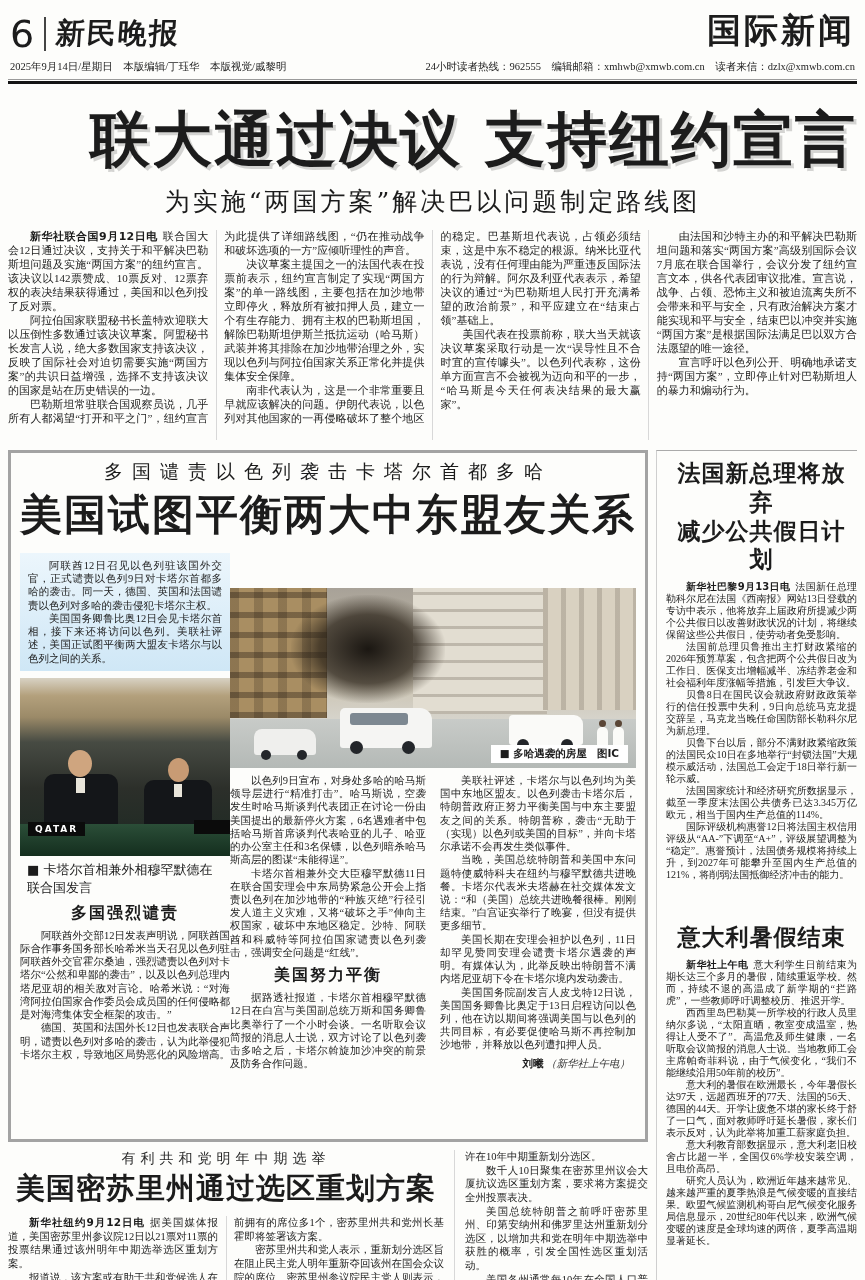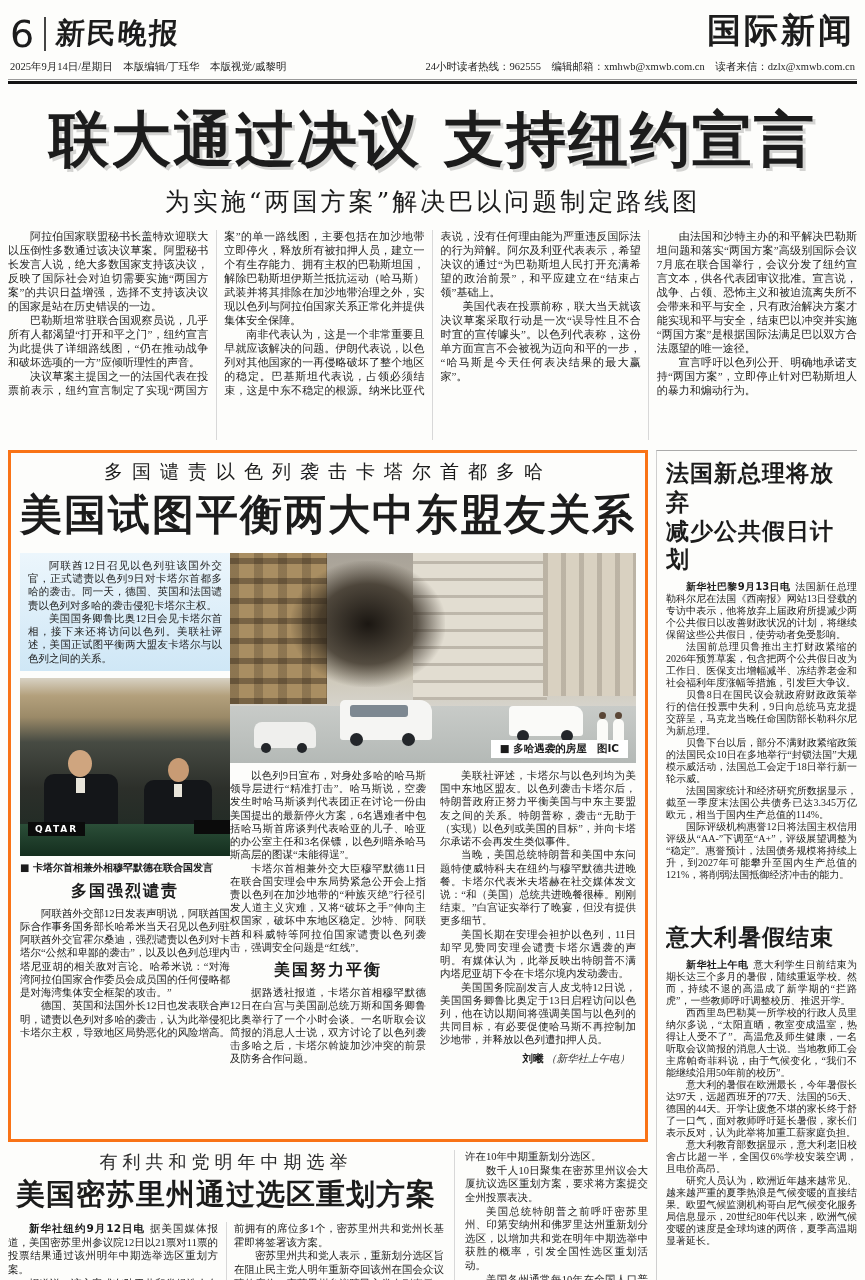--- a/index.html
+++ b/index.html
@@ -11,59 +11,59 @@
   .pagenum{font-family:"DejaVu Sans",sans-serif;font-size:38px;line-height:1;font-weight:400;}
   .vrule{display:inline-block;width:2px;height:34px;background:#444;}
   .masthead{font-family:"DejaVu Serif",serif;font-weight:bold;font-size:29px;letter-spacing:2px;transform:skewX(-4deg);}
   .section-title{font-family:"DejaVu Sans",sans-serif;font-weight:900;font-size:34px;letter-spacing:3px;}
   .dateline-row{display:flex;justify-content:space-between;font-size:10.5px;color:#222;padding:6px 2px 5px;}
   .dateline-row span{white-space:nowrap;}
   .rule-thin{height:1px;background:#9a9a9a;}
   .rule-thick{height:3px;background:#141414;margin-top:1px;}
   
   h1.lead-h{font-family:"DejaVu Sans",sans-serif;font-weight:900;font-size:60px;letter-spacing:2px;
-            text-align:center;margin:16px 0 4px;text-shadow:3px 3px 0 rgba(0,0,0,.16);}
+            text-align:right;margin:16px 0 4px;text-shadow:3px 3px 0 rgba(0,0,0,.16);}
   .lead-sub{font-size:25px;letter-spacing:3px;text-align:center;margin:2px 0 12px;font-family:"DejaVu Serif",serif;}
   .lead-body{column-count:4;column-gap:16px;column-rule:1px solid #d8d8d8;height:210px;overflow:hidden;
              font-size:11px;line-height:1.27;text-align:justify;}
   .para{margin:0;text-indent:2em;}
   .no-indent{text-indent:0;}
   .dl{font-family:"DejaVu Sans",sans-serif;font-weight:bold;margin-right:5px;}
   
   .middle{display:flex;margin-top:10px;}
   .left-region{width:640px;flex:none;}
   .sidebar{flex:1;margin-left:8px;padding:6px 0 0 9px;border-left:1px solid #cfcfcf;border-top:1px solid #aaa;overflow:hidden;}
   
-  .qatar-box{border:3px solid #f97316;padding:4px 9px 6px;height:692px;box-sizing:border-box;overflow:hidden;}
+  .qatar-box{border:3px solid #a3a3a3;padding:4px 9px 6px;height:692px;box-sizing:border-box;overflow:hidden;}
   .kicker{font-size:19px;letter-spacing:9px;text-align:center;margin:2px 0 0;}
   h2.qatar-h{font-family:"DejaVu Serif",serif;font-weight:900;font-size:42px;letter-spacing:2px;text-align:center;margin:2px 0 10px;}
   .box-body{display:flex;height:576px;overflow:hidden;}
   .box-left{width:210px;flex:none;}
   .intro{background:linear-gradient(180deg,#ecf6fc 0%,#cfe7f6 100%);padding:6px 8px;font-size:11px;line-height:1.5;text-align:justify;margin-bottom:7px;}
-  .caption{font-family:"DejaVu Sans",sans-serif;font-weight:bold;font-size:10px;margin:5px 0 3px;}
+  .caption{font-family:"DejaVu Sans",sans-serif;font-weight:normal;font-size:13px;margin:5px 7px 3px;}
   h3.subh{font-family:"DejaVu Sans",sans-serif;font-weight:bold;font-size:16px;text-align:center;margin:6px 0 5px;letter-spacing:2px;}
   .box-left .para,.bcol .para{font-size:10.5px;line-height:1.26;text-align:justify;}
   .box-right{flex:1;display:flex;flex-direction:column;min-width:0;}
   .box-cols{flex:1;display:flex;gap:14px;overflow:hidden;margin-top:6px;}
   .bcol{flex:1;min-width:0;}
   .byline{text-align:right;font-size:10.5px;margin-top:5px;padding-right:6px;}
   .byline b{font-family:"DejaVu Sans",sans-serif;}
   .byline i{font-style:italic;color:#333;}
   
   .photo1{position:relative;height:178px;overflow:hidden;
     background:linear-gradient(180deg,#d8d2c4 0%,#b3a07c 10%,#9b8a68 22%,#474b43 36%,#2c2f2a 62%,#1b2922 100%);}
   .p1-head{position:absolute;border-radius:50%;background:#c89b74;}
   .p1-suit{position:absolute;background:#141619;border-radius:10px 10px 0 0;}
   .p1-shirt{position:absolute;background:#e9e5da;}
   .p1-desk{position:absolute;bottom:0;left:0;width:100%;height:32px;background:linear-gradient(180deg,#2b4e38,#142e1e);}
   .p1-plate{position:absolute;bottom:20px;left:8px;background:#0b0b0b;color:#fff;
             font-family:"DejaVu Sans",sans-serif;font-weight:bold;font-size:9px;letter-spacing:2px;padding:2px 7px;}
   .p1-plate2{position:absolute;bottom:22px;right:-6px;width:42px;height:14px;background:#0b0b0b;}
-  .photo2{position:relative;height:210px;overflow:hidden;
-    background:linear-gradient(180deg,#a8a298 0%,#bab3a3 30%,#ccc5b4 55%,#d7d5ce 75%,#c7cbc8 100%);}
+  .photo2{position:relative;height:180px;overflow:hidden;
+    background:linear-gradient(180deg,#a8a298 0%,#bab3a3 30%,#ccc5b4 55%,#d7d5ce 75%,#c7cbc8 100%);margin-top:35px;}
   .p2-bldg-left{position:absolute;left:0;top:0;width:24%;height:72%;background:#a98e62;
     background-image:repeating-linear-gradient(0deg,rgba(40,30,20,.38) 0 6px,transparent 6px 20px),
                      repeating-linear-gradient(90deg,rgba(40,30,20,.22) 0 9px,transparent 9px 24px);}
   .p2-blast{position:absolute;left:15%;top:4%;width:38%;height:60%;
     background:radial-gradient(ellipse at center,rgba(18,14,10,.95) 0%,rgba(44,36,26,.75) 45%,rgba(44,36,26,0) 72%);}
   .p2-bldg-mid{position:absolute;left:45%;top:0;width:33%;height:70%;background:#e2ddd1;
     background-image:repeating-linear-gradient(0deg,rgba(95,85,72,.28) 0 3px,transparent 3px 17px);}
   .p2-bldg-right{position:absolute;right:0;top:0;width:23%;height:68%;background:#d9d1c1;
     background-image:repeating-linear-gradient(90deg,rgba(70,60,50,.2) 0 5px,transparent 5px 18px);}
   .p2-road{position:absolute;bottom:0;left:0;width:100%;height:27%;background:linear-gradient(180deg,#c8cbc8,#b4b9b6);}
@@ -75,27 +75,27 @@
   .p2-truck{position:absolute;bottom:13%;right:13%;width:74px;height:30px;background:#fafaf8;border-radius:4px 9px 3px 3px;}
   .p2-truck::after{content:"";position:absolute;bottom:-6px;left:8px;width:12px;height:12px;border-radius:50%;background:#23262a;box-shadow:44px 0 0 #23262a;}
   .p2-fig{position:absolute;bottom:9%;width:11px;height:25px;background:#fbfbf8;border-radius:5px 5px 2px 2px;}
   .p2-fig::before{content:"";position:absolute;top:-7px;left:2px;width:7px;height:7px;border-radius:50%;background:#5a4636;}
   .p2-caption{position:absolute;bottom:5px;right:8px;background:#fff;padding:2px 9px;
               font-family:"DejaVu Sans",sans-serif;font-weight:bold;font-size:10.5px;}
   .p2-caption .credit{margin-left:10px;font-weight:bold;}
   
   .missouri{display:flex;gap:0;margin-top:8px;height:148px;overflow:hidden;}
   .mo-left{width:436px;flex:none;padding-right:10px;}
-  .kicker2{font-size:18px;letter-spacing:5px;text-align:center;color:#2a2a2a;}
+  .kicker2{font-size:14px;letter-spacing:5px;text-align:center;color:#2a2a2a;}
   h2.mo-h{font-family:"DejaVu Serif",serif;font-weight:900;font-size:29px;letter-spacing:1px;text-align:center;margin:1px 0 7px;}
   .mo-cols{column-count:2;column-gap:16px;column-rule:1px solid #d8d8d8;font-size:10.5px;line-height:1.3;
            text-align:justify;height:86px;overflow:hidden;}
   .mo-right{flex:1;border-left:1px solid #d8d8d8;padding-left:10px;font-size:10.5px;line-height:1.3;text-align:justify;overflow:hidden;}
   
-  .sb-h{font-family:"DejaVu Sans",sans-serif;font-weight:900;font-size:23px;line-height:1.25;text-align:left;letter-spacing:1px;margin:2px 0 7px;}
+  .sb-h{font-family:"DejaVu Sans",sans-serif;font-weight:900;font-size:23px;line-height:1.25;text-align:center;letter-spacing:1px;margin:2px 0 7px;}
   .sidebar .para{font-size:10px;line-height:1.2;text-align:justify;}
   .sb-article{overflow:hidden;}
   .france{height:452px;}
   .italy{margin-top:12px;}
 </style>
 </head>
 <body>
 
 <div class="page">
 
@@ -114,20 +114,21 @@
       <span>24小时读者热线：962555</span>　<span>编辑邮箱：xmhwb@xmwb.com.cn</span>　<span>读者来信：dzlx@xmwb.com.cn</span>
     </span>
   </div>
   <div class="rule-thin"></div>
   <div class="rule-thick"></div>
 
   <section>
     <h1 class="lead-h">联大通过决议  支持纽约宣言</h1>
     <div class="lead-sub">为实施“两国方案”解决巴以问题制定路线图</div>
     <div class="lead-body">
+      <p class="para"><b class="dl">新华社联合国9月12日电</b><span>联合国大会12日通过决议，支持关于和平解决巴勒斯坦问题及实施“两国方案”的纽约宣言。该决议以142票赞成、10票反对、12票弃权的表决结果获得通过，美国和以色列投了反对票。</span></p>
       <div>
           <p class="para">阿拉伯国家联盟秘书长盖特欢迎联大以压倒性多数通过该决议草案。阿盟秘书长发言人说，绝大多数国家支持该决议，反映了国际社会对迫切需要实施“两国方案”的共识日益增强，选择不支持该决议的国家是站在历史错误的一边。</p>
           <p class="para">巴勒斯坦常驻联合国观察员说，几乎所有人都渴望“打开和平之门”，纽约宣言为此提供了详细路线图，“仍在推动战争和破坏选项的一方”应倾听理性的声音。</p>
           <p class="para">决议草案主提国之一的法国代表在投票前表示，纽约宣言制定了实现“两国方案”的单一路线图，主要包括在加沙地带立即停火，释放所有被扣押人员，建立一个有生存能力、拥有主权的巴勒斯坦国，解除巴勒斯坦伊斯兰抵抗运动（哈马斯）武装并将其排除在加沙地带治理之外，实现以色列与阿拉伯国家关系正常化并提供集体安全保障。</p>
           <p class="para">南非代表认为，这是一个非常重要且早就应该解决的问题。伊朗代表说，以色列对其他国家的一再侵略破坏了整个地区的稳定。巴基斯坦代表说，占领必须结束，这是中东不稳定的根源。纳米比亚代表说，没有任何理由能为严重违反国际法的行为辩解。阿尔及利亚代表表示，希望决议的通过“为巴勒斯坦人民打开充满希望的政治前景”，和平应建立在“结束占领”基础上。</p>
           <p class="para">美国代表在投票前称，联大当天就该决议草案采取行动是一次“误导性且不合时宜的宣传噱头”。以色列代表称，这份单方面宣言不会被视为迈向和平的一步，“哈马斯是今天任何表决结果的最大赢家”。</p>
           <p class="para">由法国和沙特主办的和平解决巴勒斯坦问题和落实“两国方案”高级别国际会议7月底在联合国举行，会议分发了纽约宣言文本，供各代表团审议批准。宣言说，战争、占领、恐怖主义和被迫流离失所不会带来和平与安全，只有政治解决方案才能实现和平与安全，结束巴以冲突并实施“两国方案”是根据国际法满足巴以双方合法愿望的唯一途径。</p>
           <p class="para">宣言呼吁以色列公开、明确地承诺支持“两国方案”，立即停止针对巴勒斯坦人的暴力和煽动行为。</p>
         </div>
     </div>

